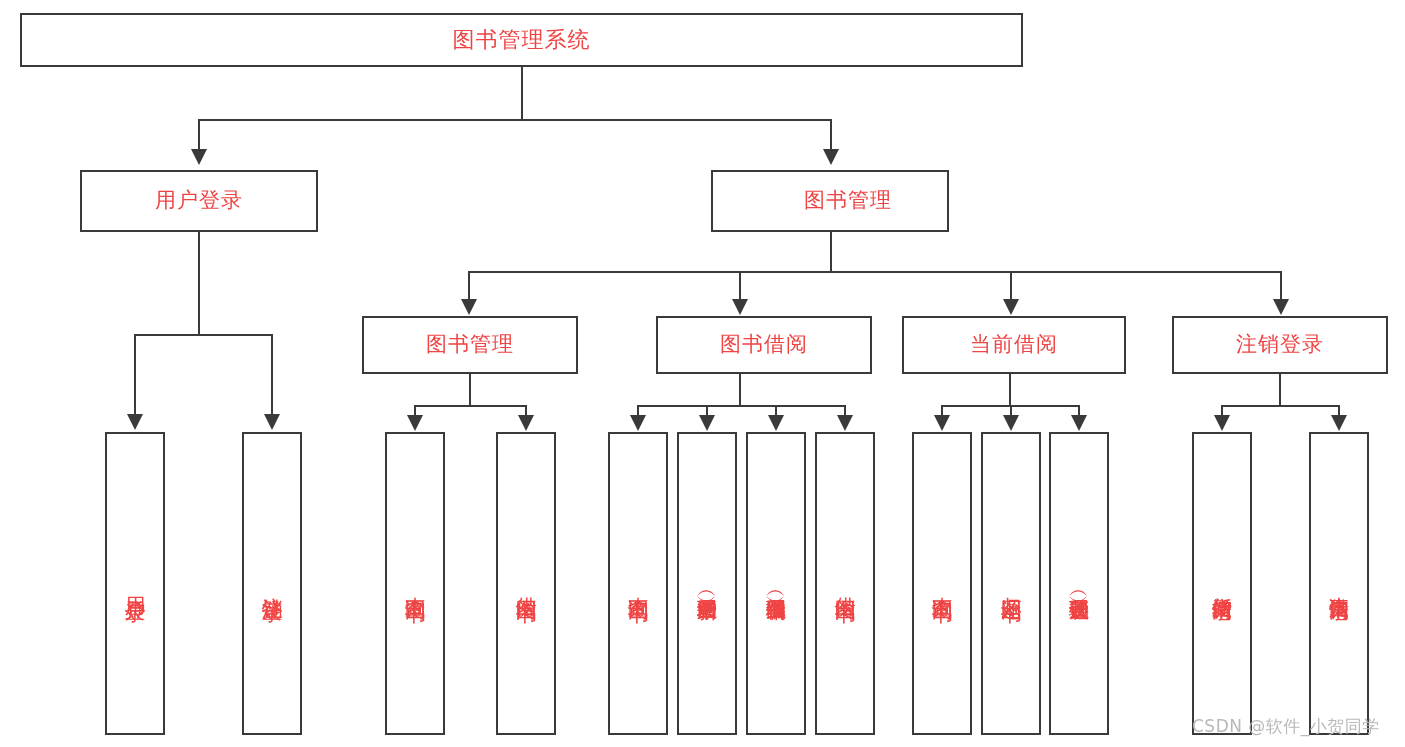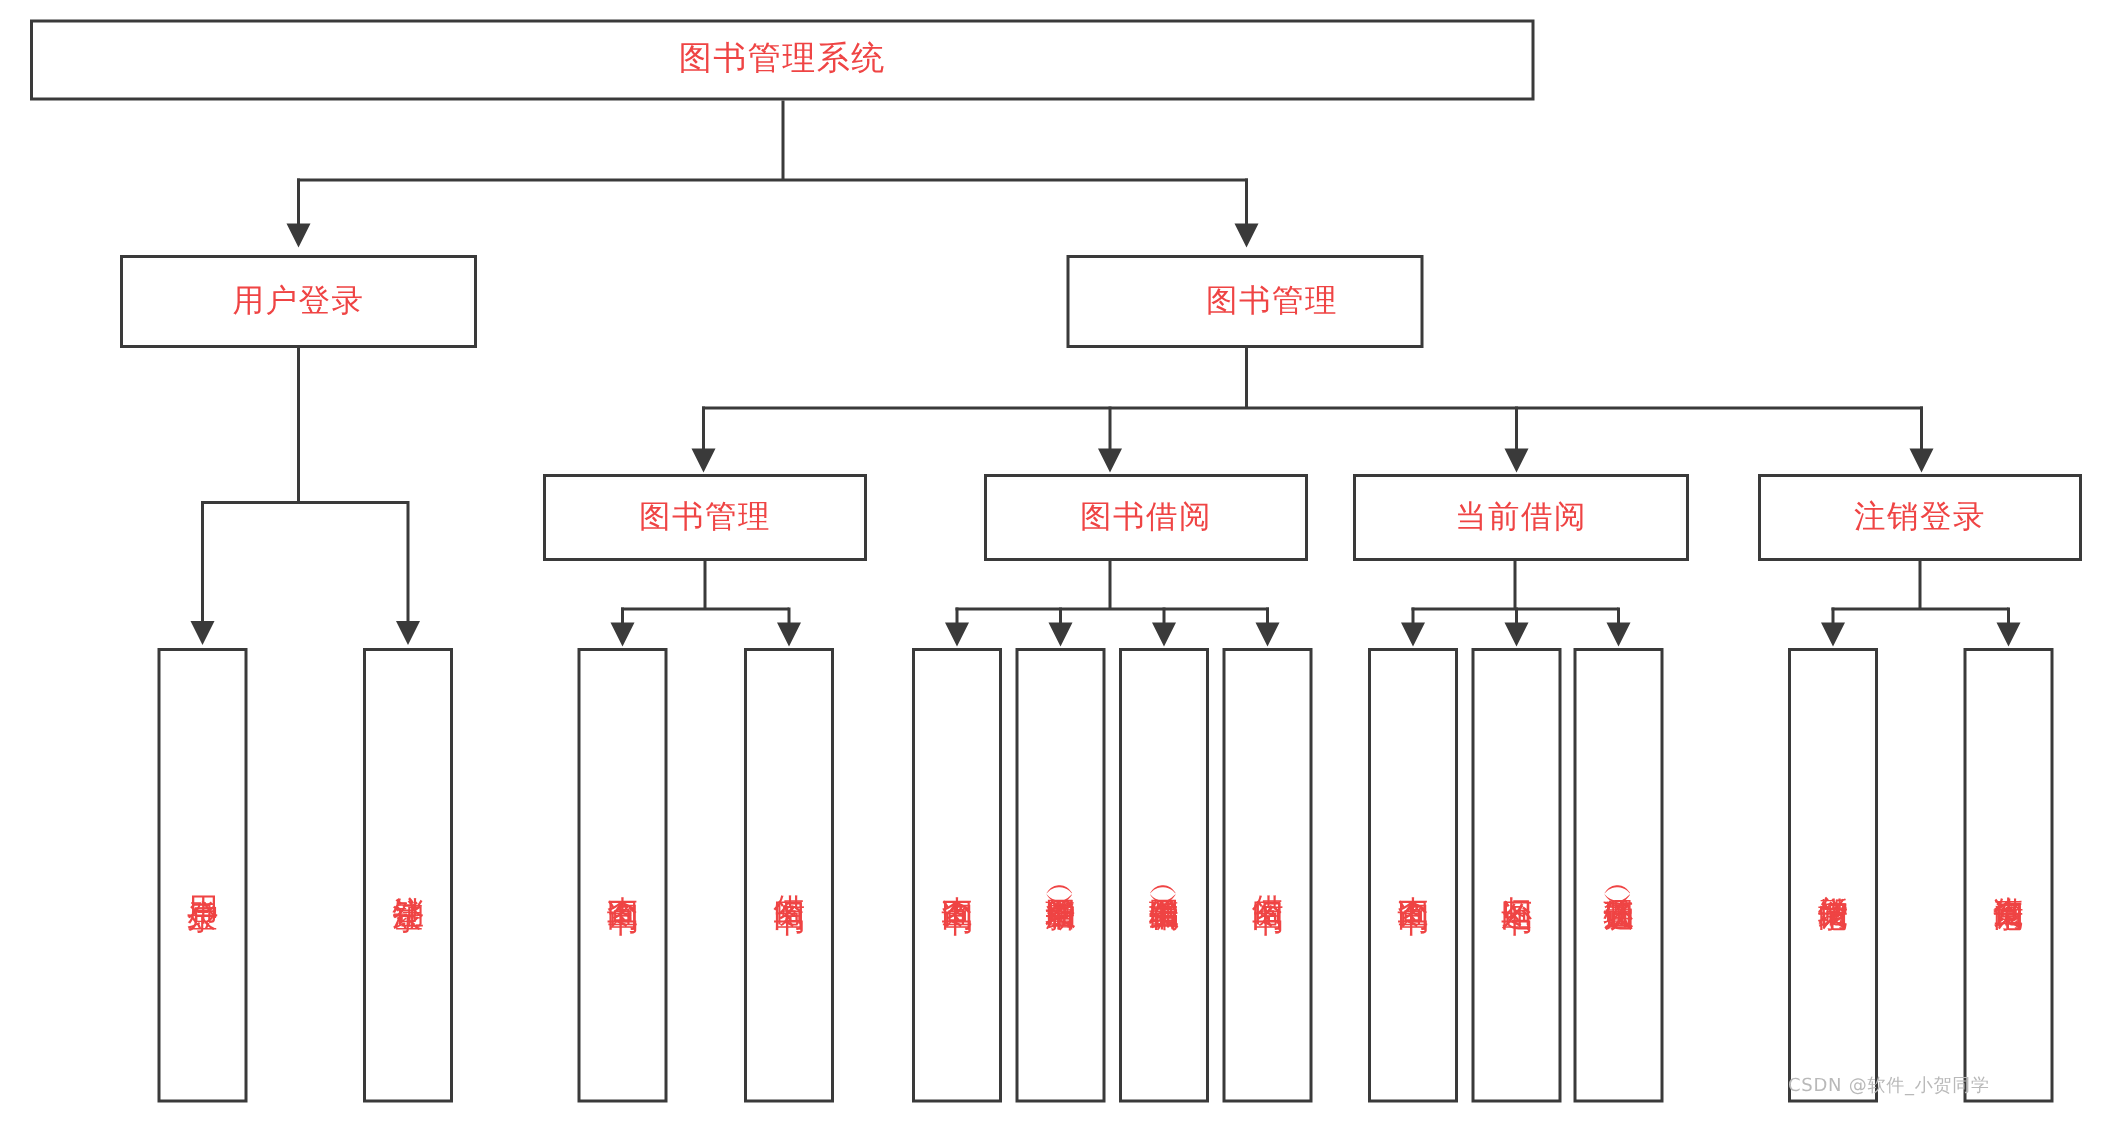--- a/index.html
+++ b/index.html
@@ -59,21 +59,21 @@
     position: absolute;
     width: 0;
     height: 0;
     border-left: 8px solid transparent;
     border-right: 8px solid transparent;
     border-top: 16px solid #3a3a3a;
   }
   #watermark {
     position: absolute;
     color: #b9b9b9;
-    font-size: 12px;
+    font-size: 17px;
     white-space: nowrap;
     letter-spacing: 0.5px;
   }
 </style>
 </head>
 <body>
 
 <div id="canvas">
 
   <div class="node horiz" id="root-node" style="left:20px; top:13px; width:1003px; height:54px;">

